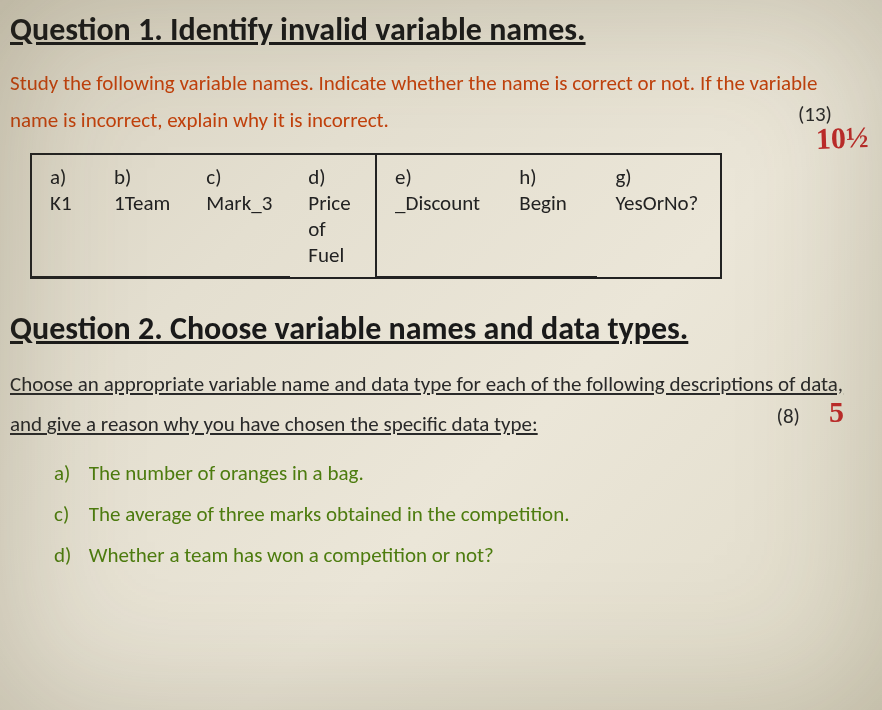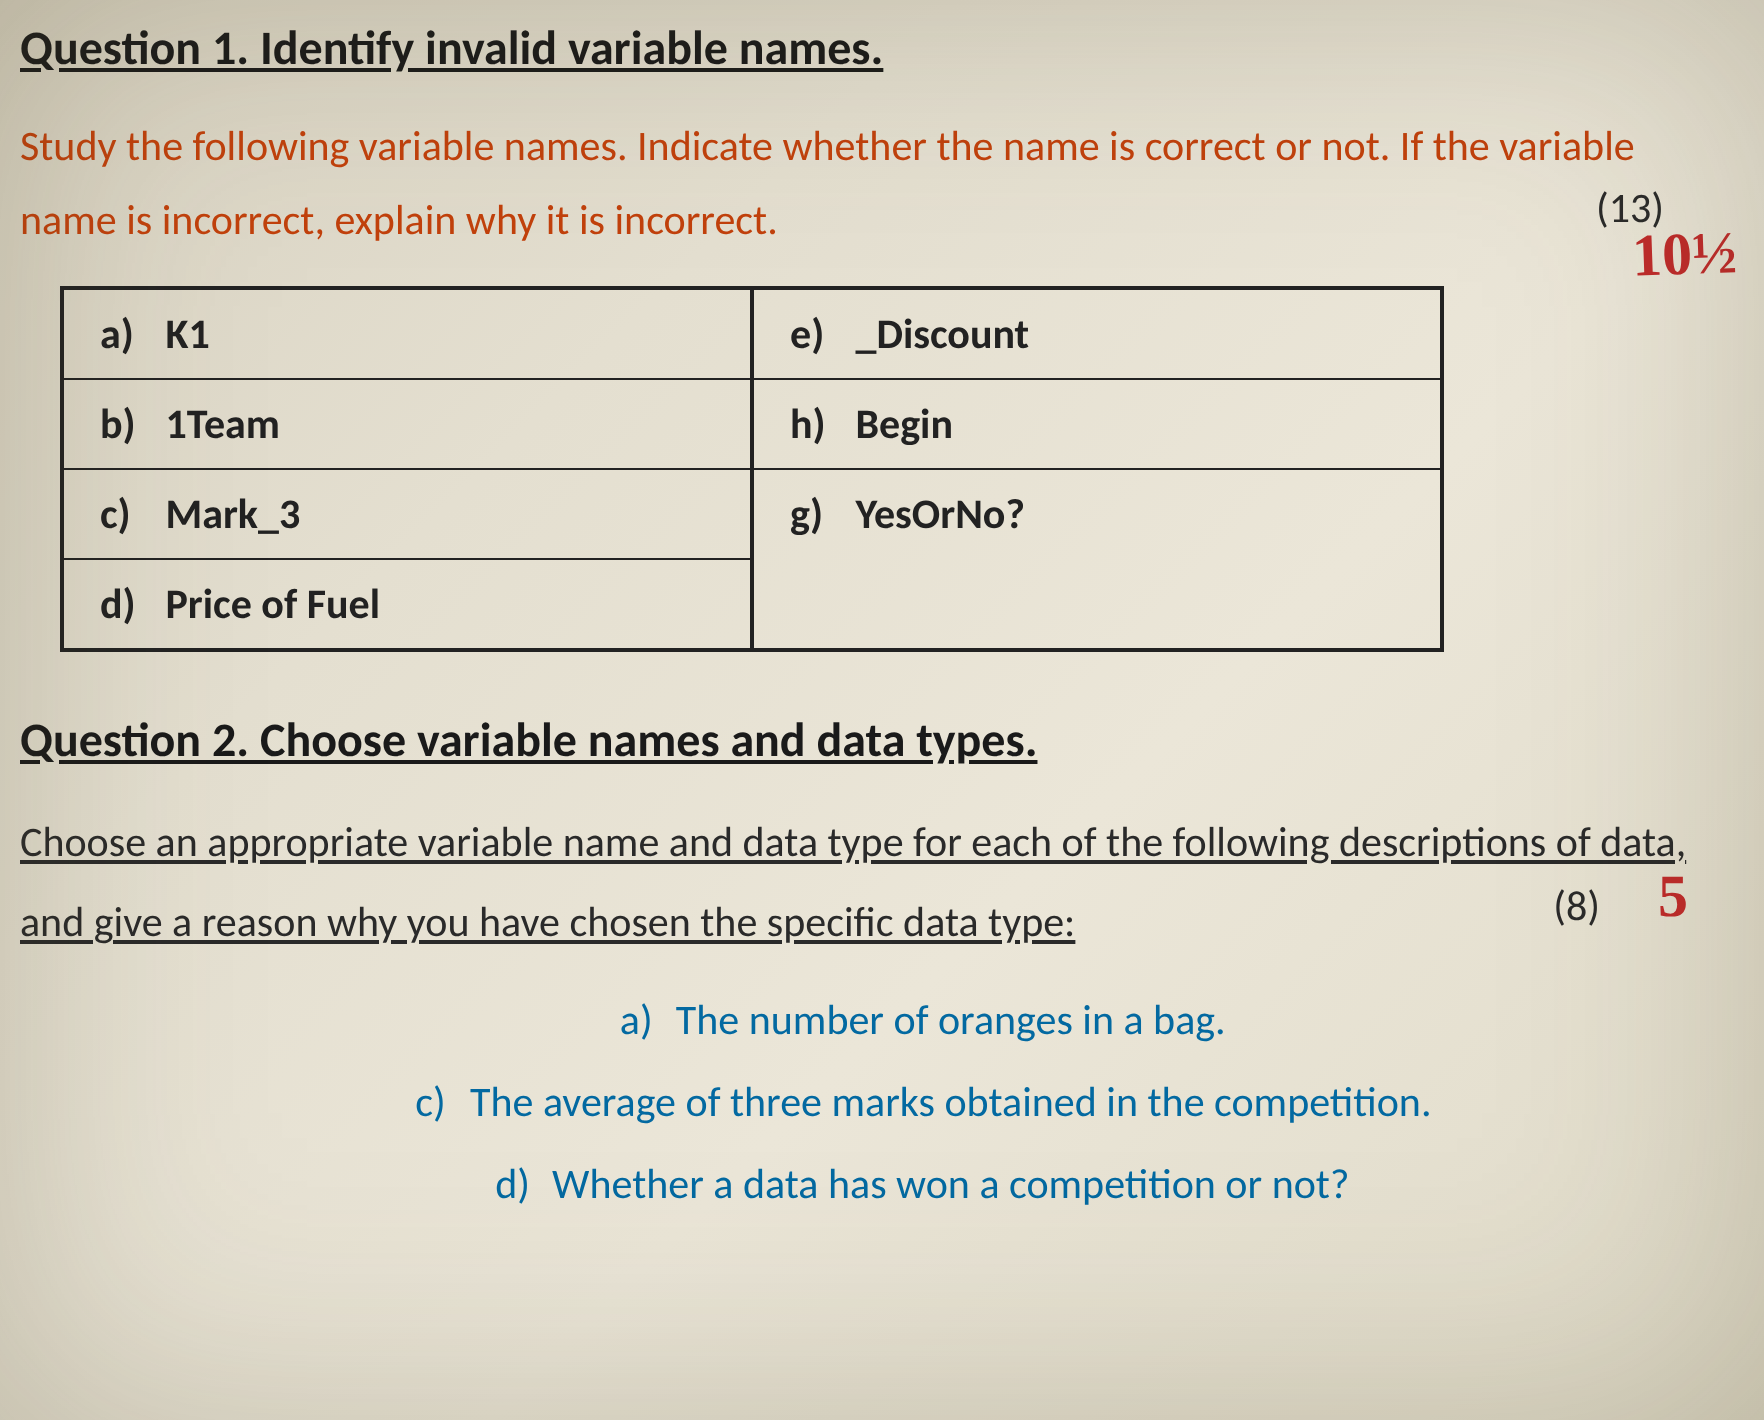--- a/index.html
+++ b/index.html
@@ -7,21 +7,21 @@
     width: 882px;
     height: 710px;
     background: linear-gradient(135deg, #d8d2c1 0%, #e4dfd0 30%, #ebe6d8 60%, #e0dbc9 100%);
     font-family: Calibri, Arial, sans-serif;
     color: #2a2a2a;
     padding: 10px 20px 0 10px;
     overflow: hidden;
     position: relative;
   }
   .question-heading {
-    font-size: 24px;
+    font-size: 32px;
     font-weight: bold;
     text-decoration: underline;
     margin-bottom: 16px;
     color: #1a1a1a;
   }
   .instruction {
     font-size: 21px;
     line-height: 1.75;
     margin-bottom: 14px;
     color: #c2410c;
@@ -49,22 +49,21 @@
   }
   .table {
     display: flex;
     border: 2px solid #222;
     margin: 0 140px 30px 20px;
     clear: both;
   }
   .col {
     flex: 1;
     display: flex;
-    flex-direction: column;
-    font-weight: bold;
+    flex-direction: row;
   }
   .col:first-child {
     border-right: 2px solid #222;
   }
   .cell {
     border-bottom: 1.5px solid #222;
     padding: 9px 18px;
     font-size: 21px;
     color: #222;
   }
@@ -100,22 +99,21 @@
     bottom: 4px;
     font-weight: bold;
   }
   .sublist {
     list-style: none;
     padding-left: 44px;
   }
   .sublist li {
     font-size: 21px;
     line-height: 1.95;
-    color: #0369a1;
-    text-align: center;
+    color: #4d7c0f;
   }
   .sublist .letter {
     display: inline-block;
     width: 30px;
   }
   
   body::after{
     content:"";
     position:absolute;
     inset:0;
@@ -183,16 +181,16 @@
     <li>
       <span class="letter">a)</span>
       <span>The number of oranges in a bag.</span>
     </li>
     <li>
       <span class="letter">c)</span>
       <span>The average of three marks obtained in the competition.</span>
     </li>
     <li>
       <span class="letter">d)</span>
-      <span>Whether a data has won a competition or not?</span>
+      <span>Whether a team has won a competition or not?</span>
     </li>
   </ul>
 </div>
 
 </body></html>

